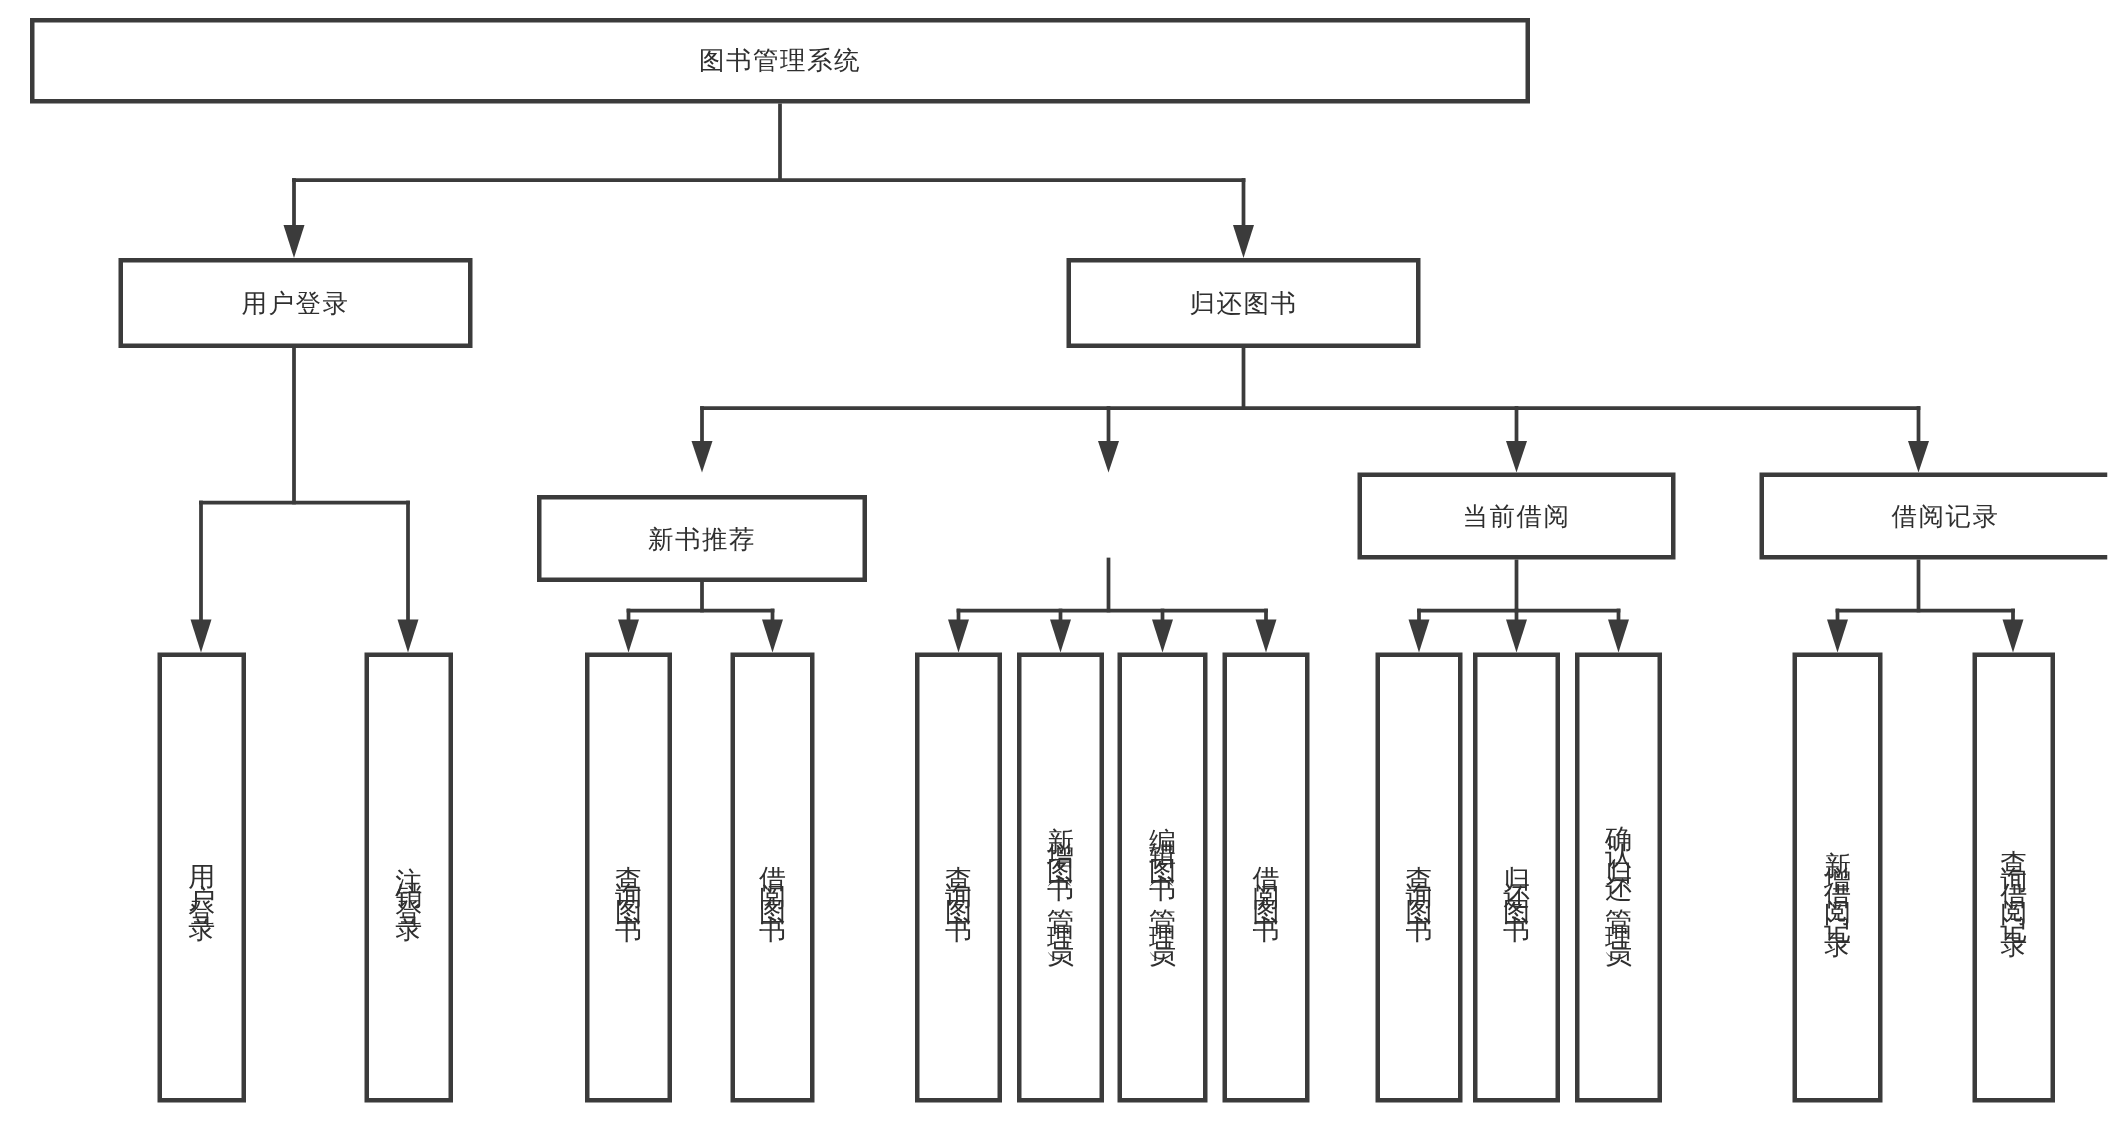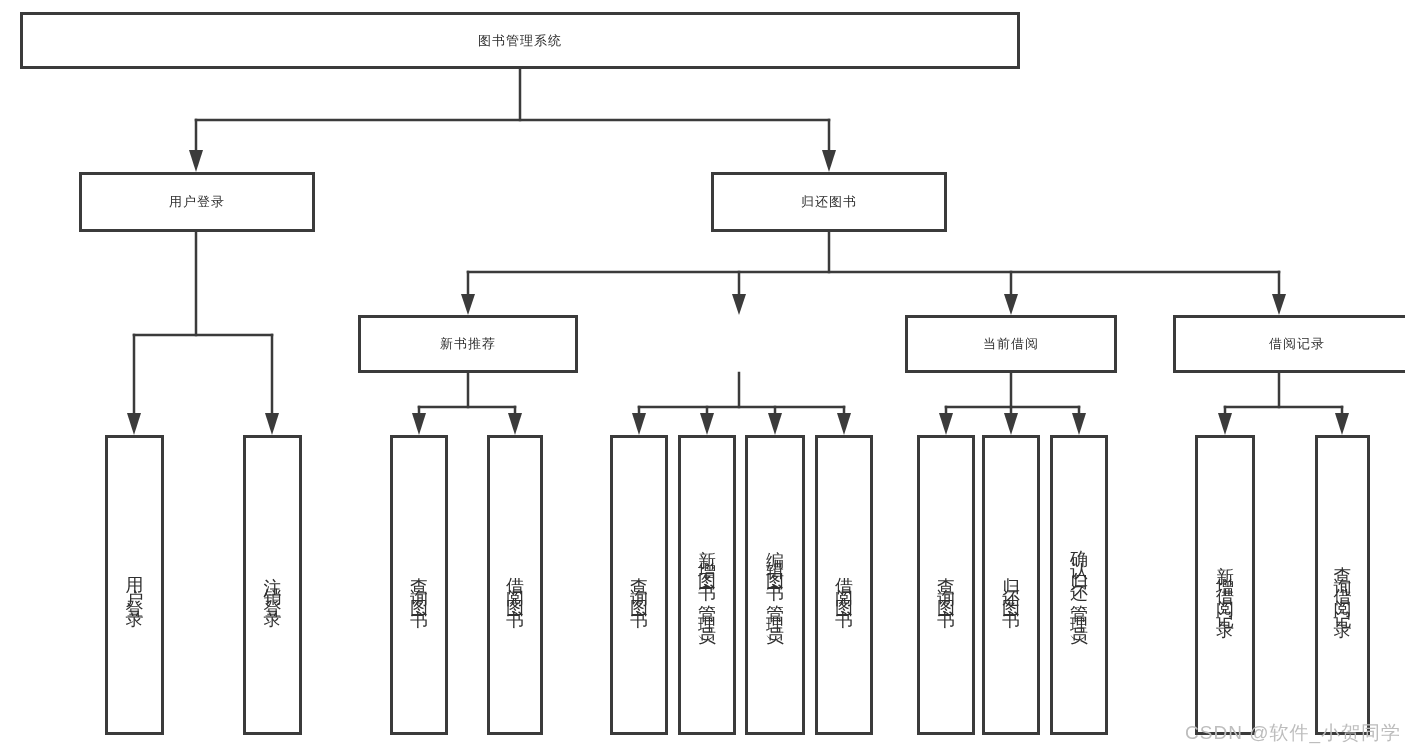--- a/index.html
+++ b/index.html
@@ -20,21 +20,21 @@
   .node {
     position: absolute;
     box-sizing: border-box;
     background: #ffffff;
     border: 3px solid #3b3b3b;
     display: flex;
     align-items: center;
     justify-content: center;
   }
   .node.h {
-    font-size: 13px;
+    font-size: 17px;
     letter-spacing: 1px;
     white-space: nowrap;
   }
   .node.v { }
   .vtext {
     writing-mode: vertical-rl;
     text-orientation: mixed;
     font-size: 18px;
     letter-spacing: 11px;
     line-height: 1;
@@ -116,21 +116,21 @@
     <polygon points="1218,413 1232,413 1225,435" stroke="none"></polygon>
     <line x1="1342" y1="407" x2="1342" y2="415"></line>
     <polygon points="1335,413 1349,413 1342,435" stroke="none"></polygon>
   </svg>
 
   <div class="node h" style="left:20px; top:12px; width:1000px; height:57px;">图书管理系统</div>
 
   <div class="node h" style="left:79px; top:172px; width:236px; height:60px;">用户登录</div>
   <div class="node h" style="left:711px; top:172px; width:236px; height:60px;">归还图书</div>
 
-  <div class="node h" style="left:358px; top:315px; width:220px; height:58px;">新书推荐</div>
+  <div class="node h" style="left:358px; top:330px; width:220px; height:58px;">新书推荐</div>
   <div class="node h" style="left:905px; top:315px; width:212px; height:58px;">当前借阅</div>
   <div class="node h" style="left:1173px; top:315px; width:248px; height:58px;">借阅记录</div>
 
   <div class="node v" style="left:105px; top:435px; width:59px; height:300px;">
     <span class="vtext">用户登录</span>
   </div>
   <div class="node v" style="left:243px; top:435px; width:59px; height:300px;">
     <span class="vtext">注销登录</span>
   </div>
   <div class="node v" style="left:390px; top:435px; width:58px; height:300px;">
@@ -160,15 +160,14 @@
   <div class="node v" style="left:1050px; top:435px; width:58px; height:300px;">
     <span class="vtext">确认归还（管理员）</span>
   </div>
   <div class="node v" style="left:1195px; top:435px; width:60px; height:300px;">
     <span class="vtext">新增借阅记录</span>
   </div>
   <div class="node v" style="left:1315px; top:435px; width:55px; height:300px;">
     <span class="vtext">查询借阅记录</span>
   </div>
 
-  <div class="watermark">CSDN @软件_小贺同学</div>
 
 </div>
 
 </body></html>

